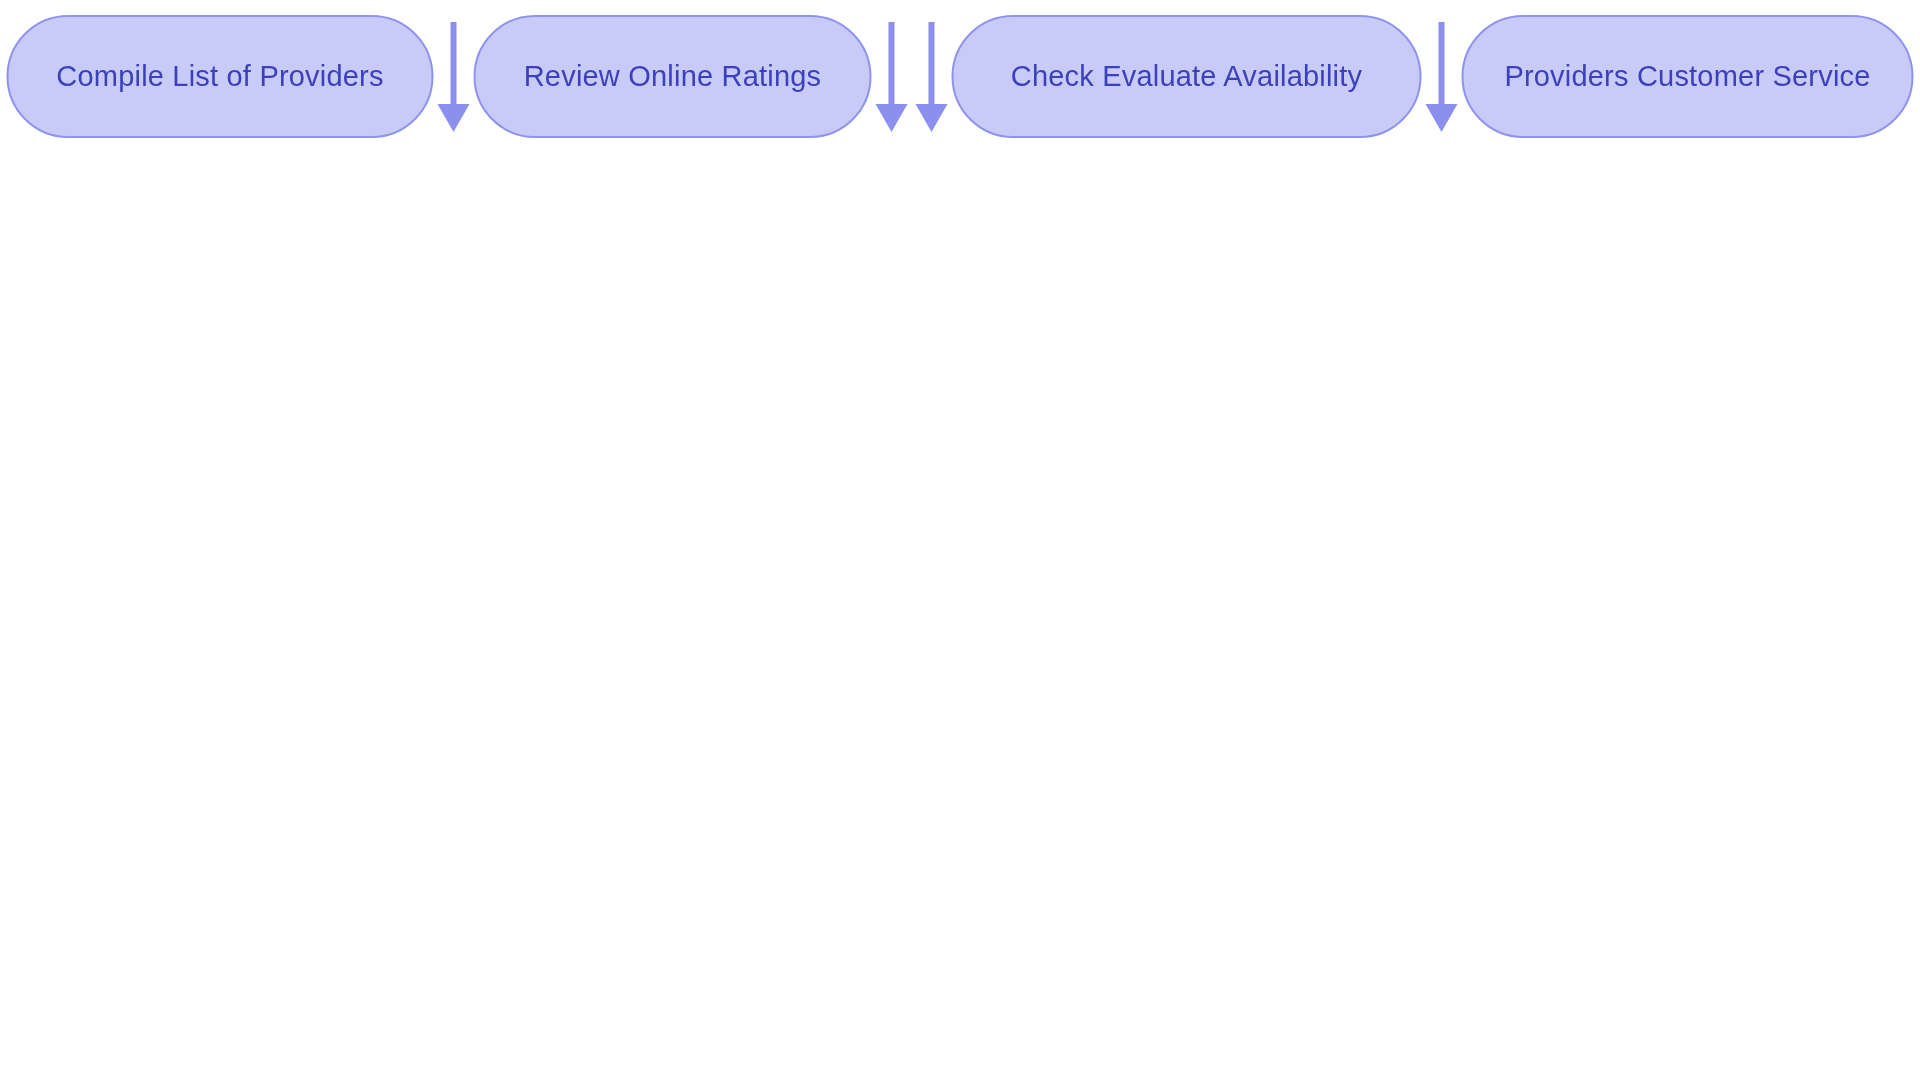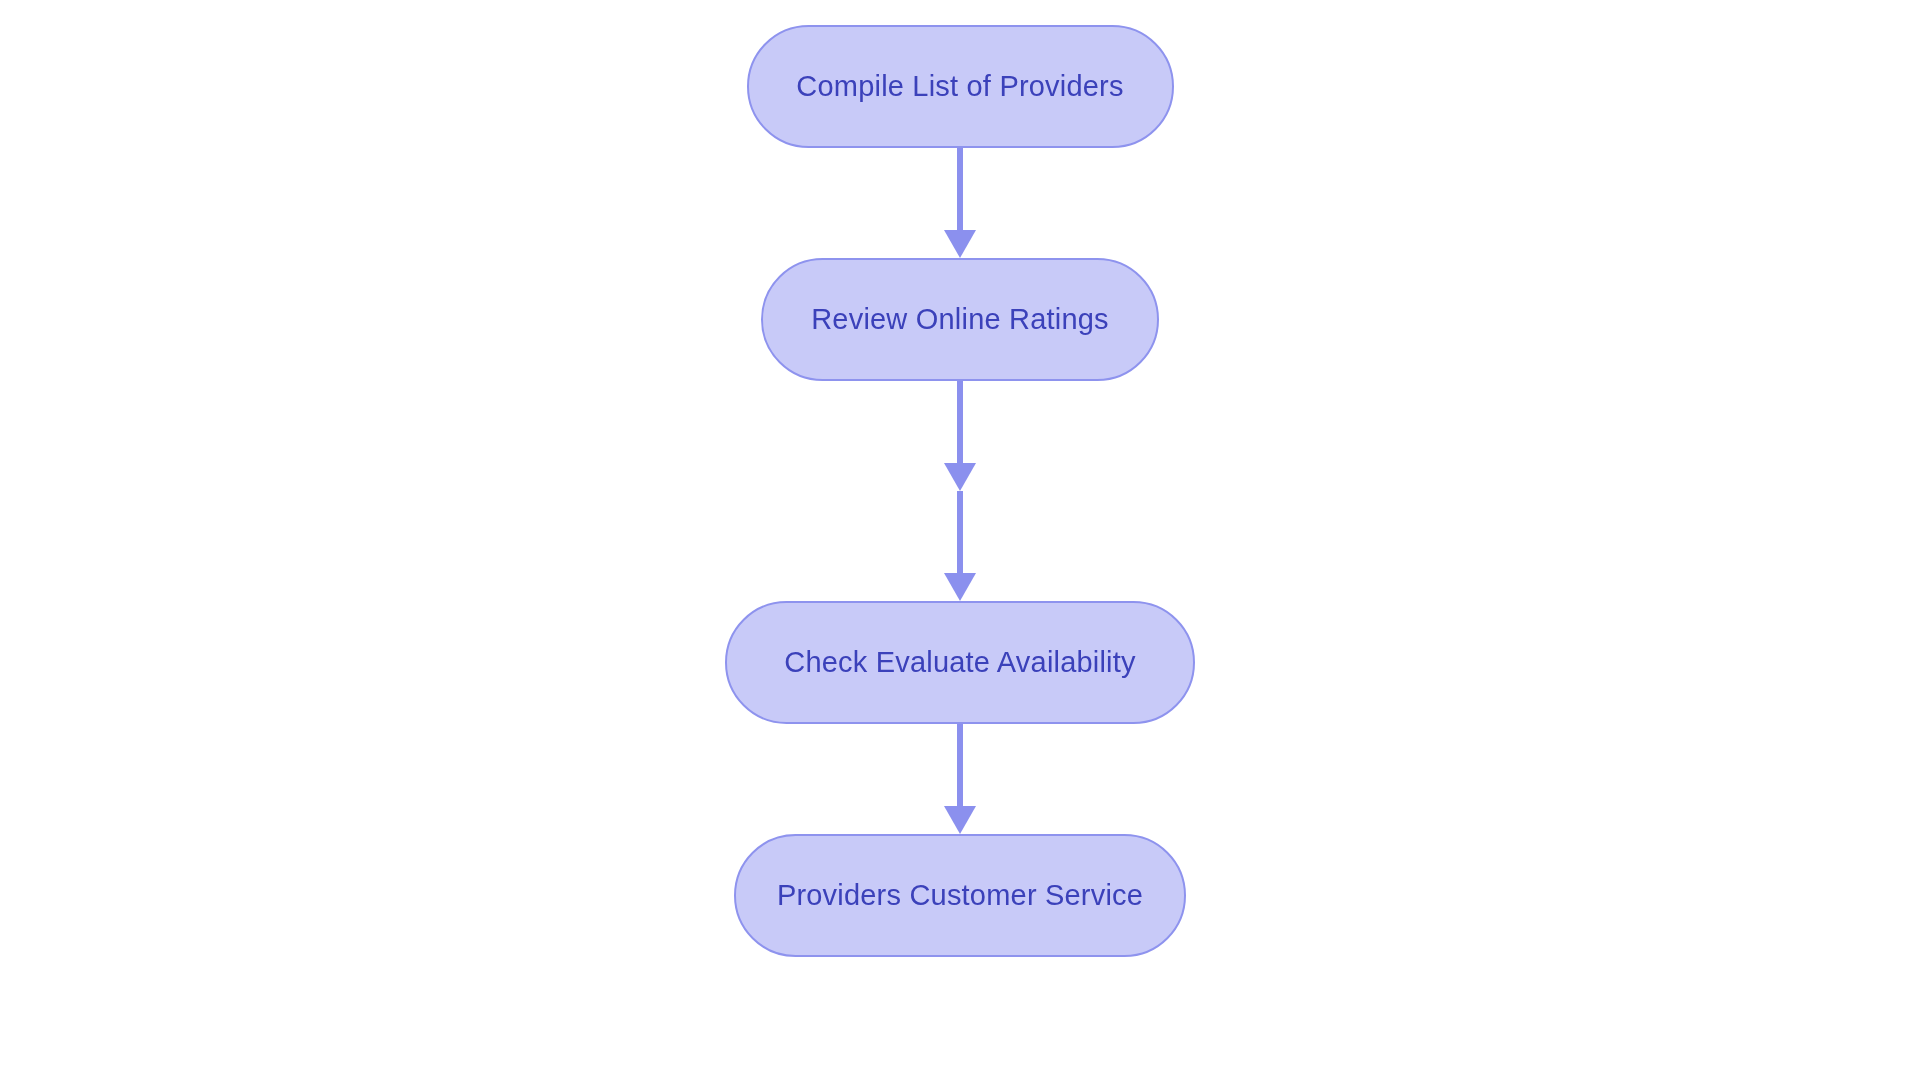--- a/index.html
+++ b/index.html
@@ -18,24 +18,24 @@
   }
   .canvas{
     position:relative;
     width:1920px;
     height:1083px;
     background:var(--page_bg);
   }
   .flow-column{
     position:absolute;
     left:50%;
-    top:25px;
+    top:15px;
     transform:translateX(-50%);
     display:flex;
-    flex-direction:column;
+    flex-direction:row;
     align-items:center;
   }
   .node{
     height:123px;
     border-radius:62px;
     background:var(--node_fill);
     border:2px solid var(--node_border);
     display:flex;
     align-items:center;
     justify-content:center;

